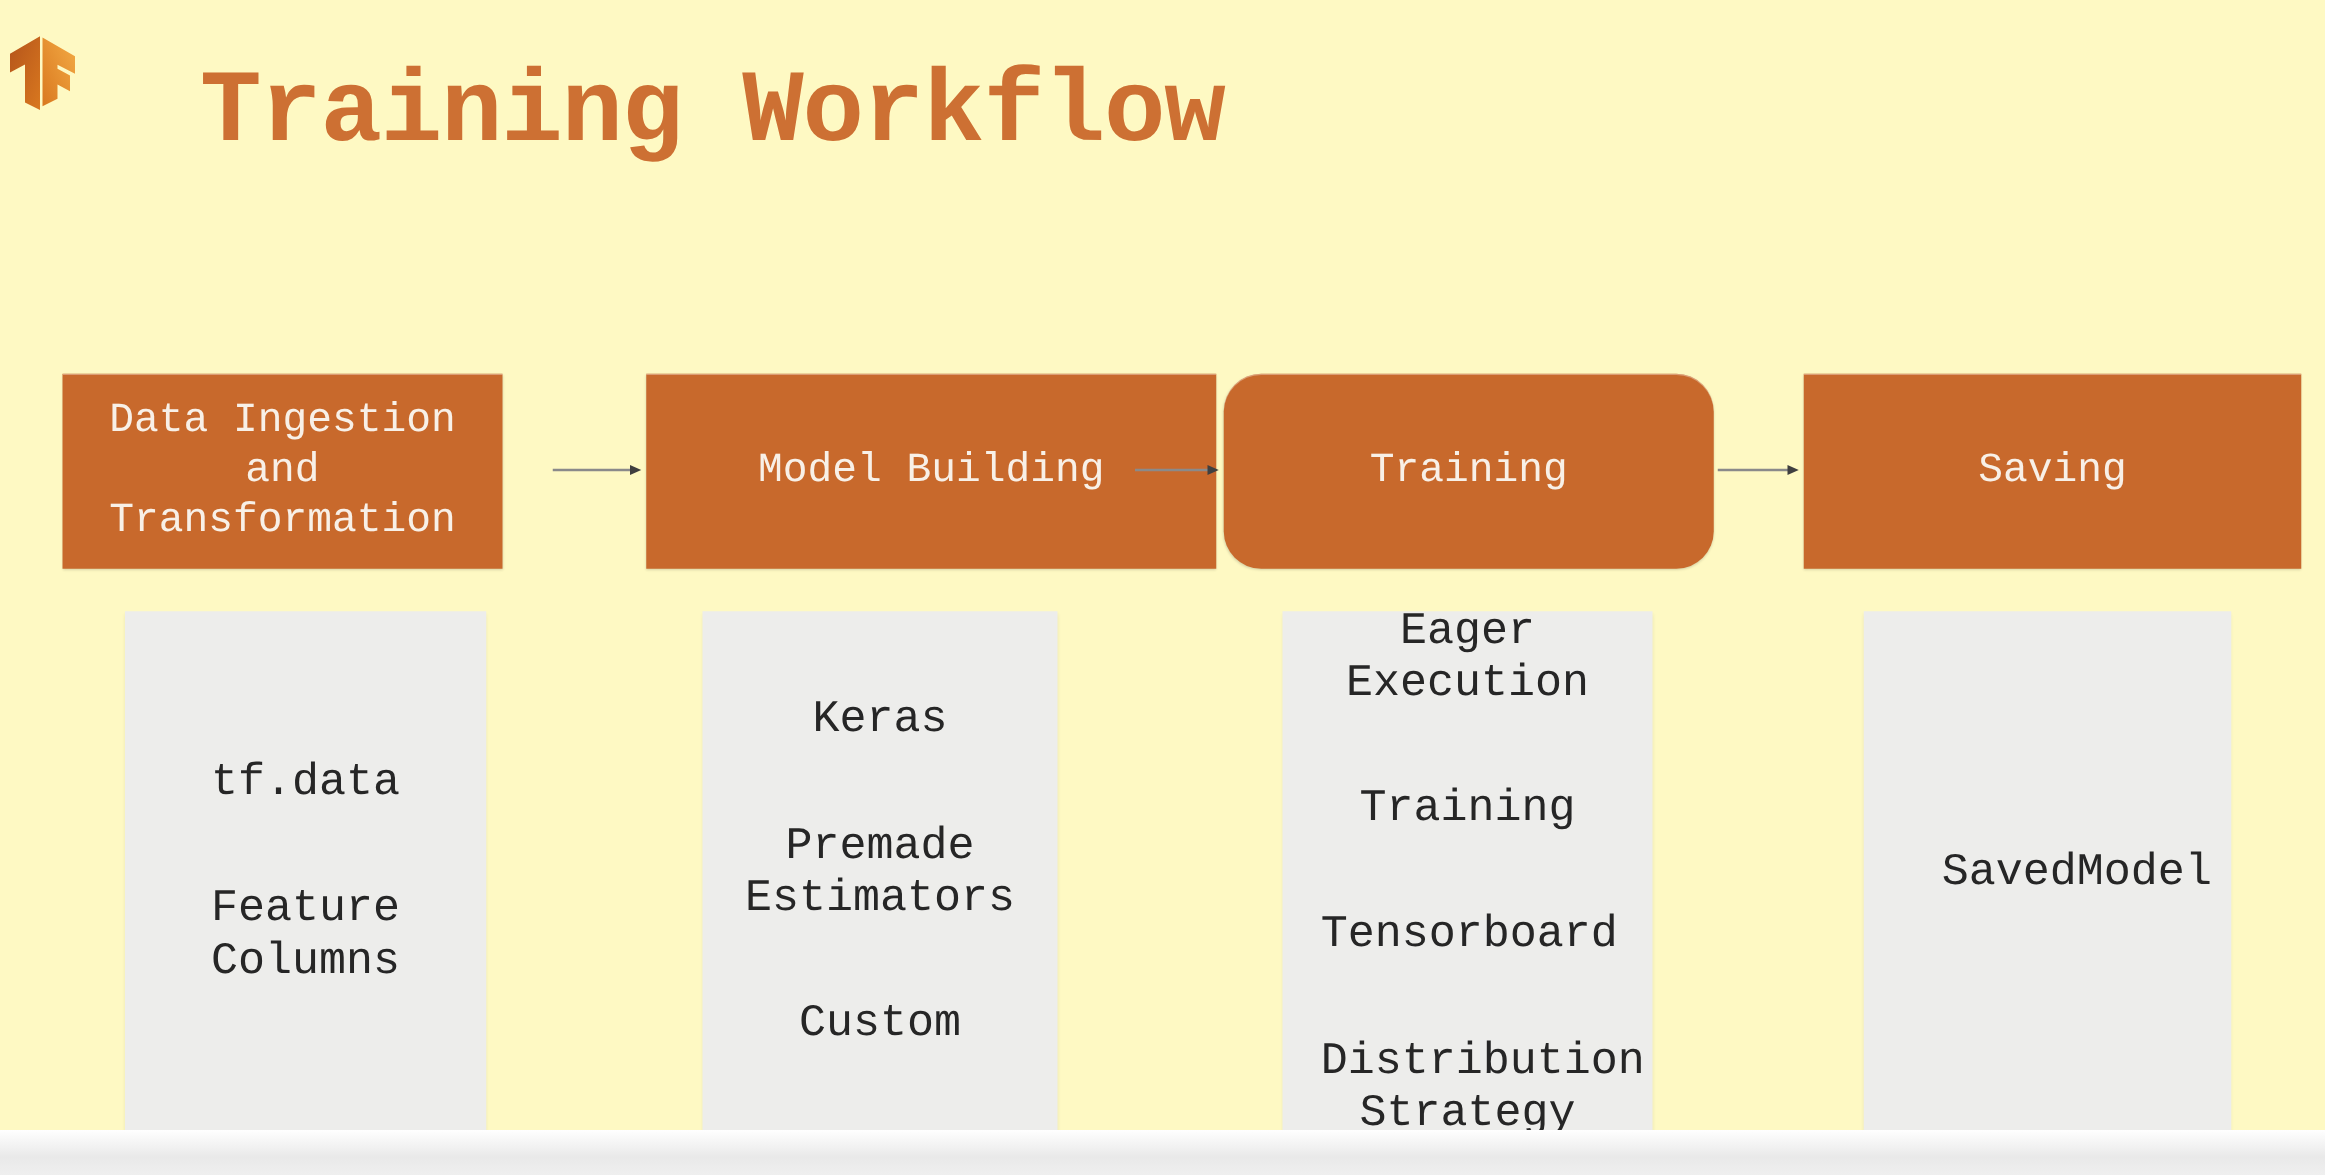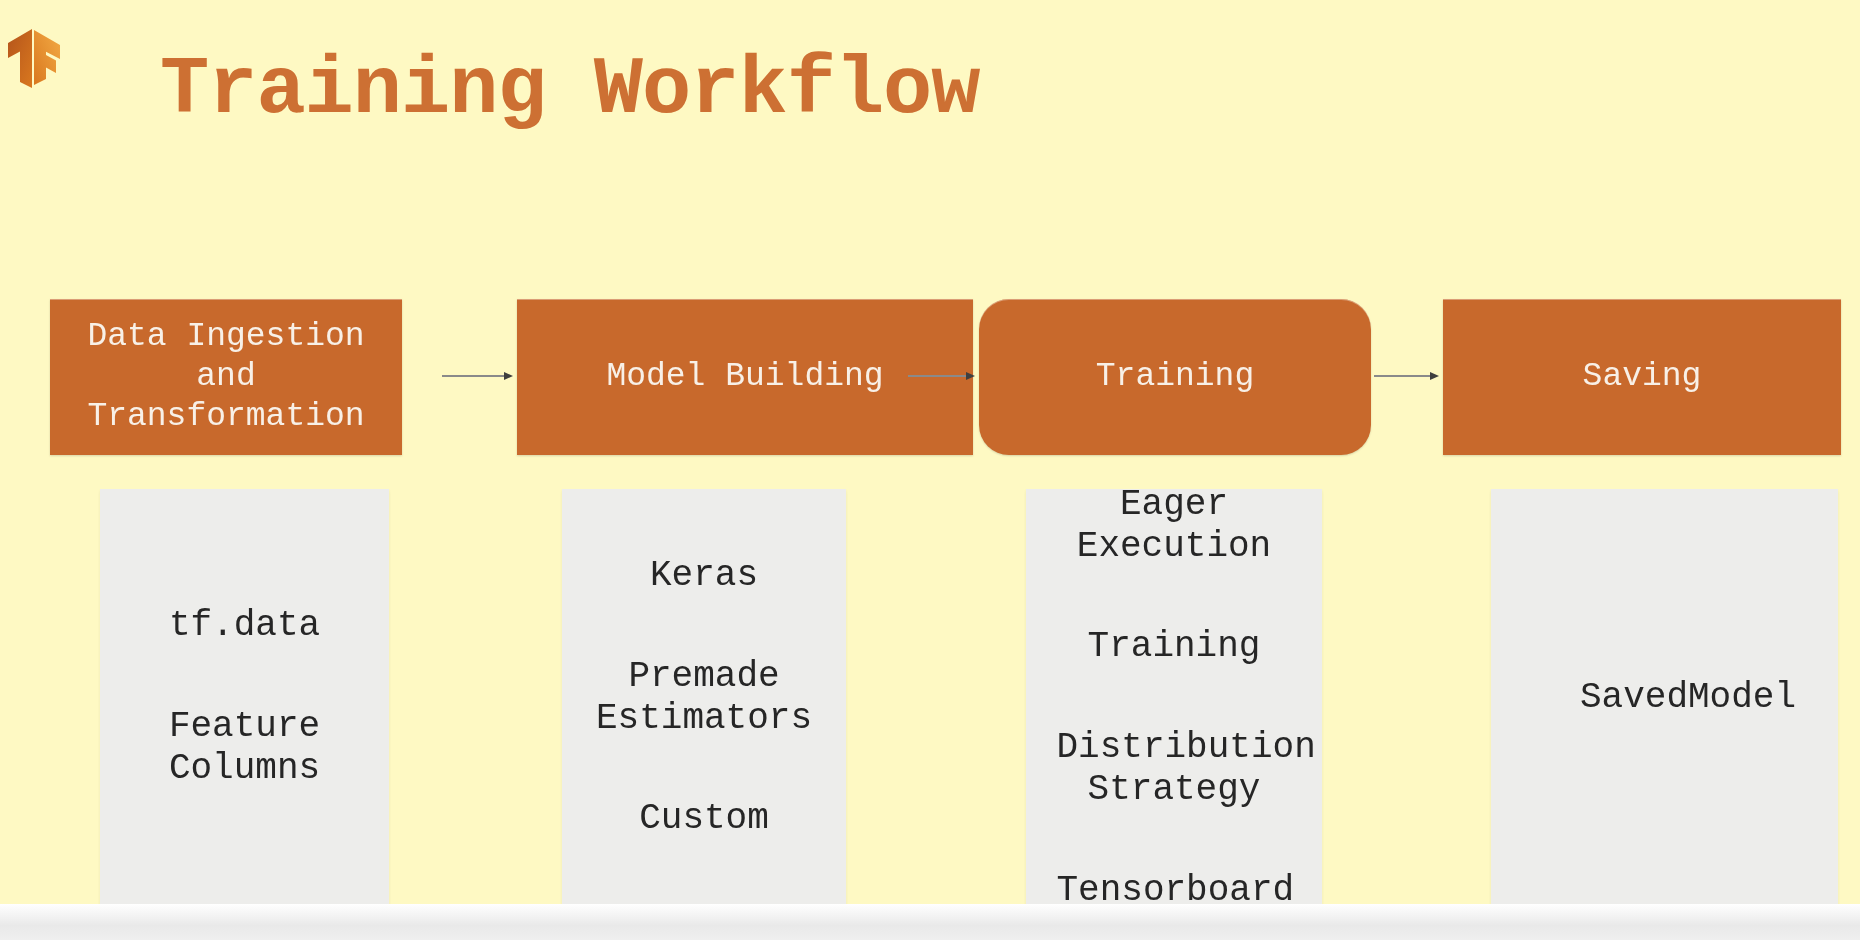--- a/index.html
+++ b/index.html
@@ -84,21 +84,21 @@
   }
   .detail-item {
     color: #262626;
     font-size: 36px;
     line-height: 1.16;
     max-width: 235px;
   }
   .detail-1 { left: 100px;  width: 289px; }
   .detail-2 { left: 562px;  width: 284px; }
   .detail-3 { left: 1026px; width: 296px; }
-  .detail-4 { left: 1491px; width: 347px; padding-left: 47px; }
+  .detail-4 { left: 1491px; width: 294px; padding-left: 47px; }
 
   
   .bottom-strip {
     position: absolute;
     left: 0;
     bottom: 0;
     width: 100%;
     height: 36px;
     background: linear-gradient(180deg, #ffffff 0%, #e9e9e9 60%, #efefef 100%);
   }
@@ -158,22 +158,22 @@
 
   <div class="detail-box detail-2">
     <div class="detail-item">Keras</div>
     <div class="detail-item">Premade Estimators</div>
     <div class="detail-item">Custom</div>
   </div>
 
   <div class="detail-box detail-3">
     <div class="detail-item">Eager Execution</div>
     <div class="detail-item">Training</div>
+    <div class="detail-item">Tensorboard</div>
     <div class="detail-item">Distribution Strategy</div>
-    <div class="detail-item">Tensorboard</div>
   </div>
 
   <div class="detail-box detail-4">
     <div class="detail-item">SavedModel</div>
   </div>
 
   <div class="bottom-strip"></div>
 
 </div>
 

